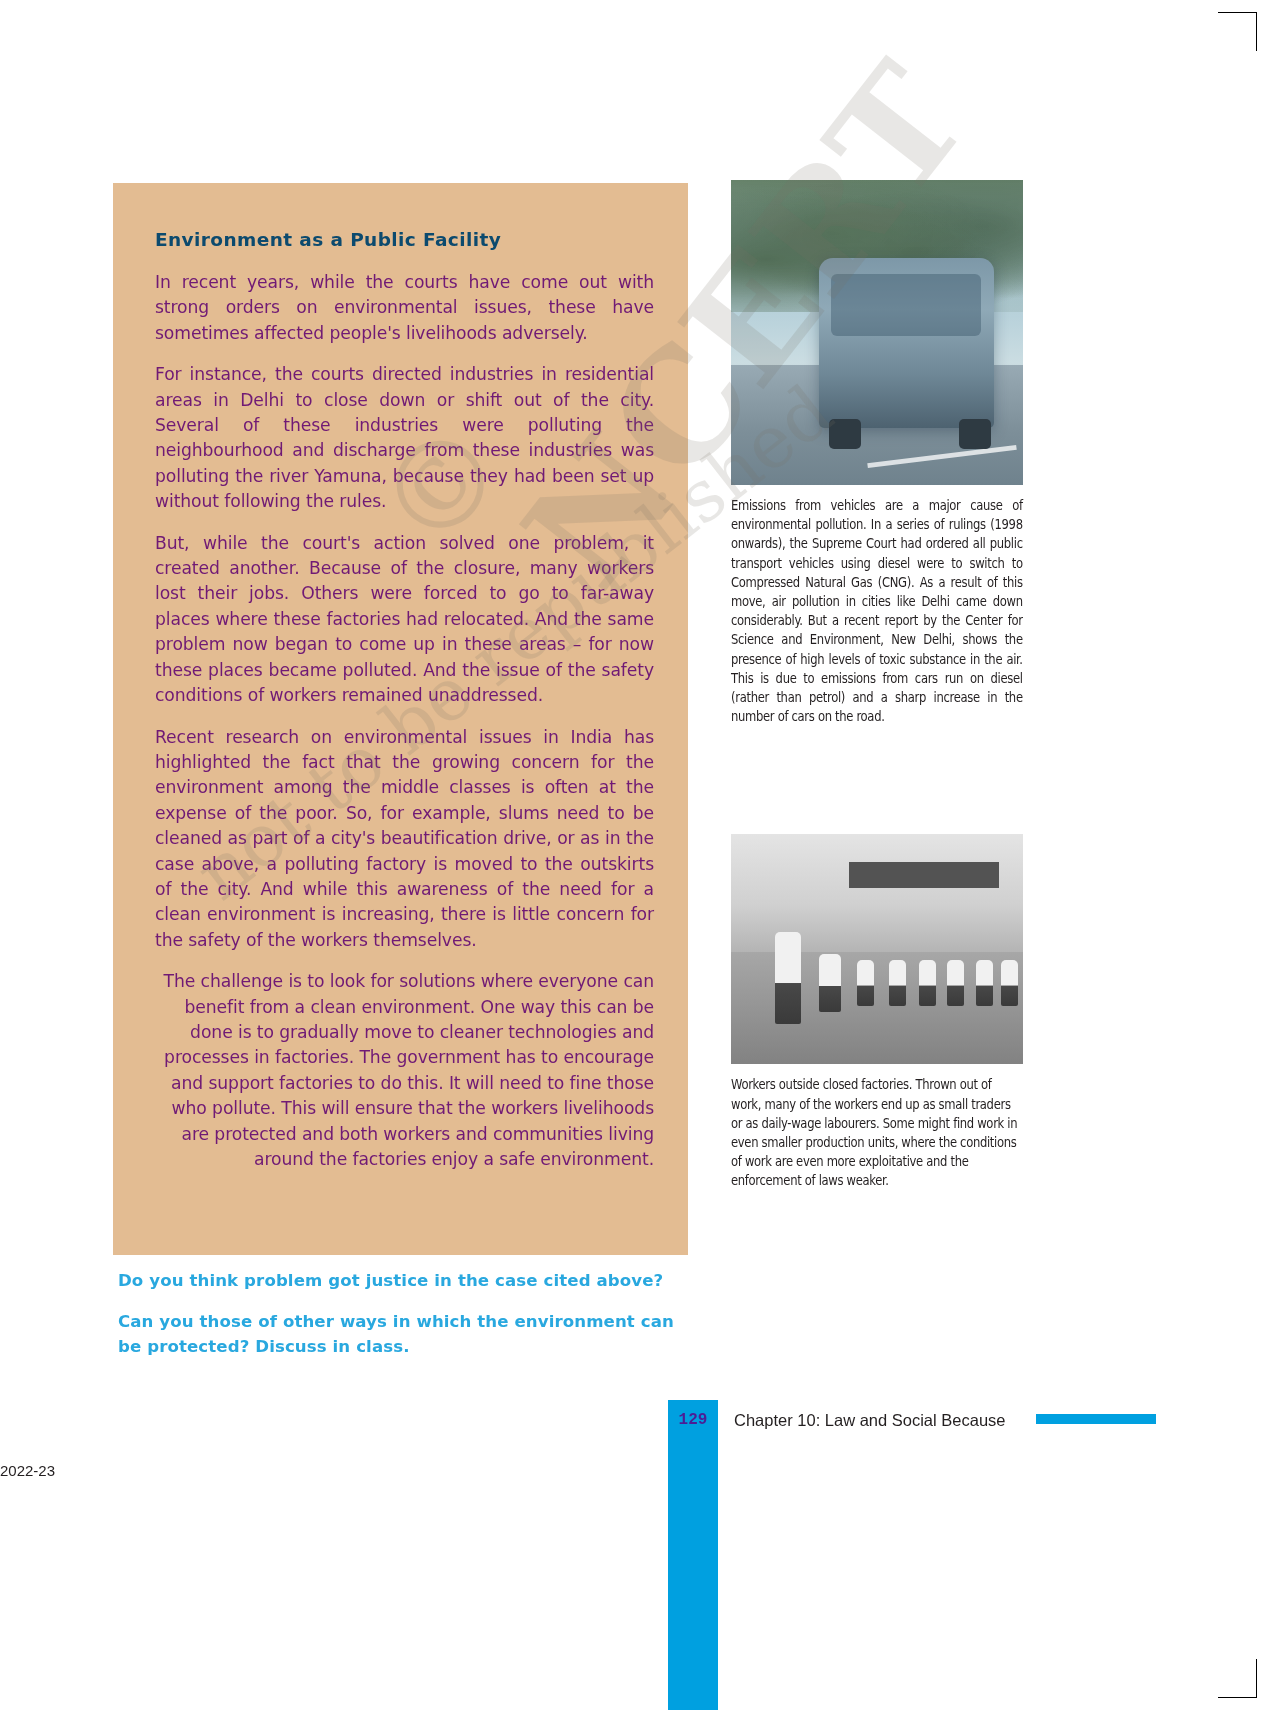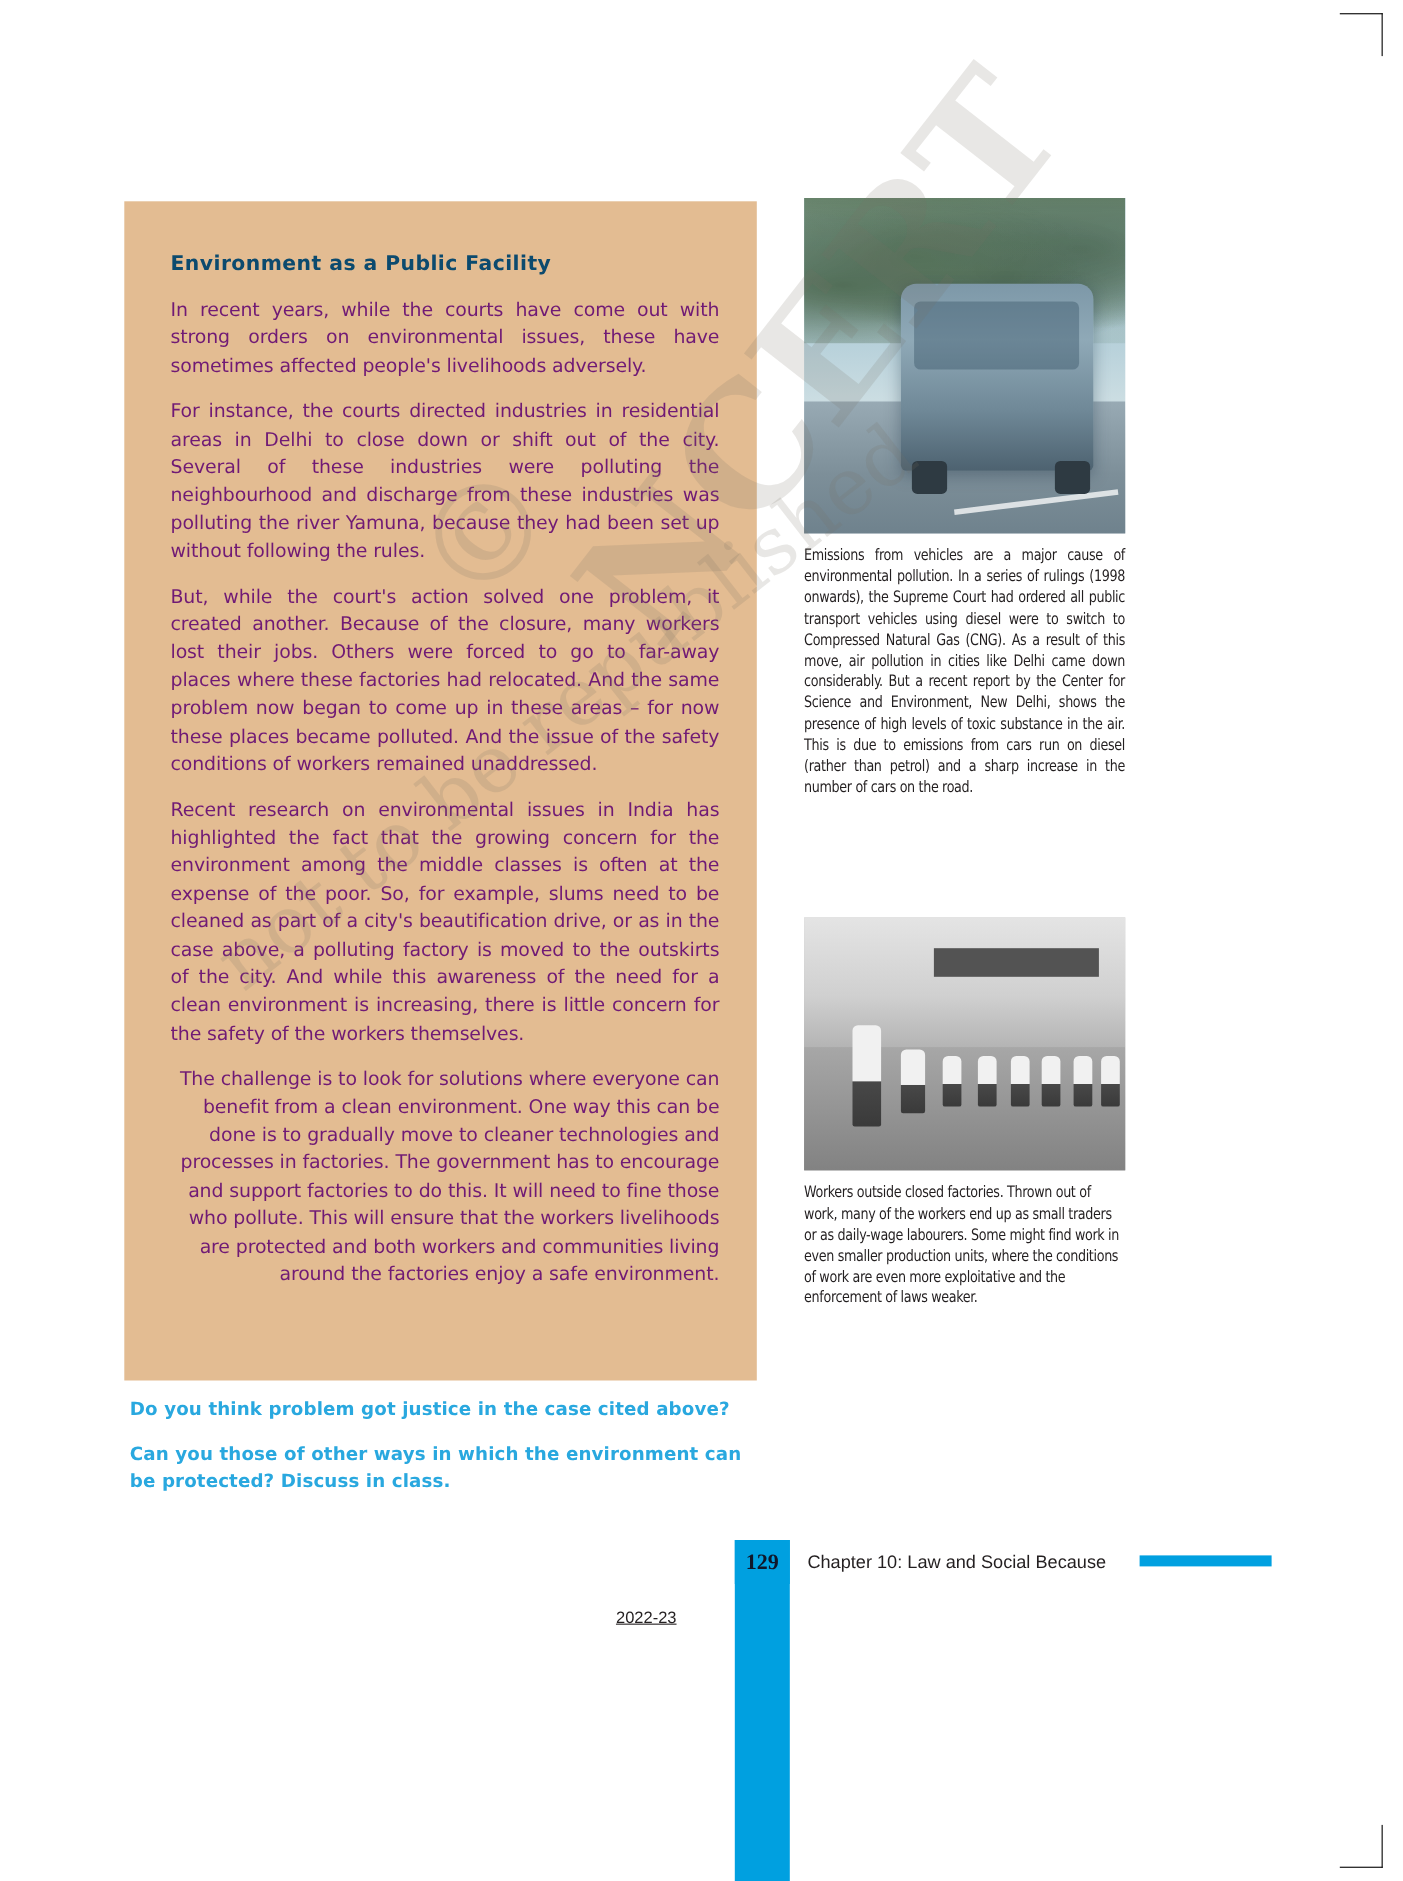--- a/index.html
+++ b/index.html
@@ -267,44 +267,42 @@
     top: 1400px;
     width: 500px;
     height: 40px;
     display: flex;
     align-items: center;
   }
   .page-num-box {
     width: 50px;
     height: 40px;
     background: #00a0e0;
-    color: #0f172a;
+    color: #4c1d95;
     display: flex;
     align-items: center;
     justify-content: center;
-    font-size: 20px;
+    font-size: 16px;
     font-weight: bold;
-    font-family: Liberation Serif, serif;
+    font-family: Liberation Mono, monospace;
   }
   .chapter-label {
     margin-left: 16px;
     font-size: 16.5px;
     color: #231f20;
     font-family: "Liberation Sans", sans-serif;
   }
   .year-line {
     position: absolute;
     left: 0;
     top: 1462px;
     width: 1175px;
-    text-align: center;
     font-size: 15px;
     color: #231f20;
     font-family: "Liberation Sans", sans-serif;
-    text-decoration: underline;
   }
 </style>
 </head>
 <body>
 
 <div class="crop-mark crop-tr"></div>
 <div class="crop-mark crop-br"></div>
 
 <div class="tan-panel">
   <div class="tan-inner">

